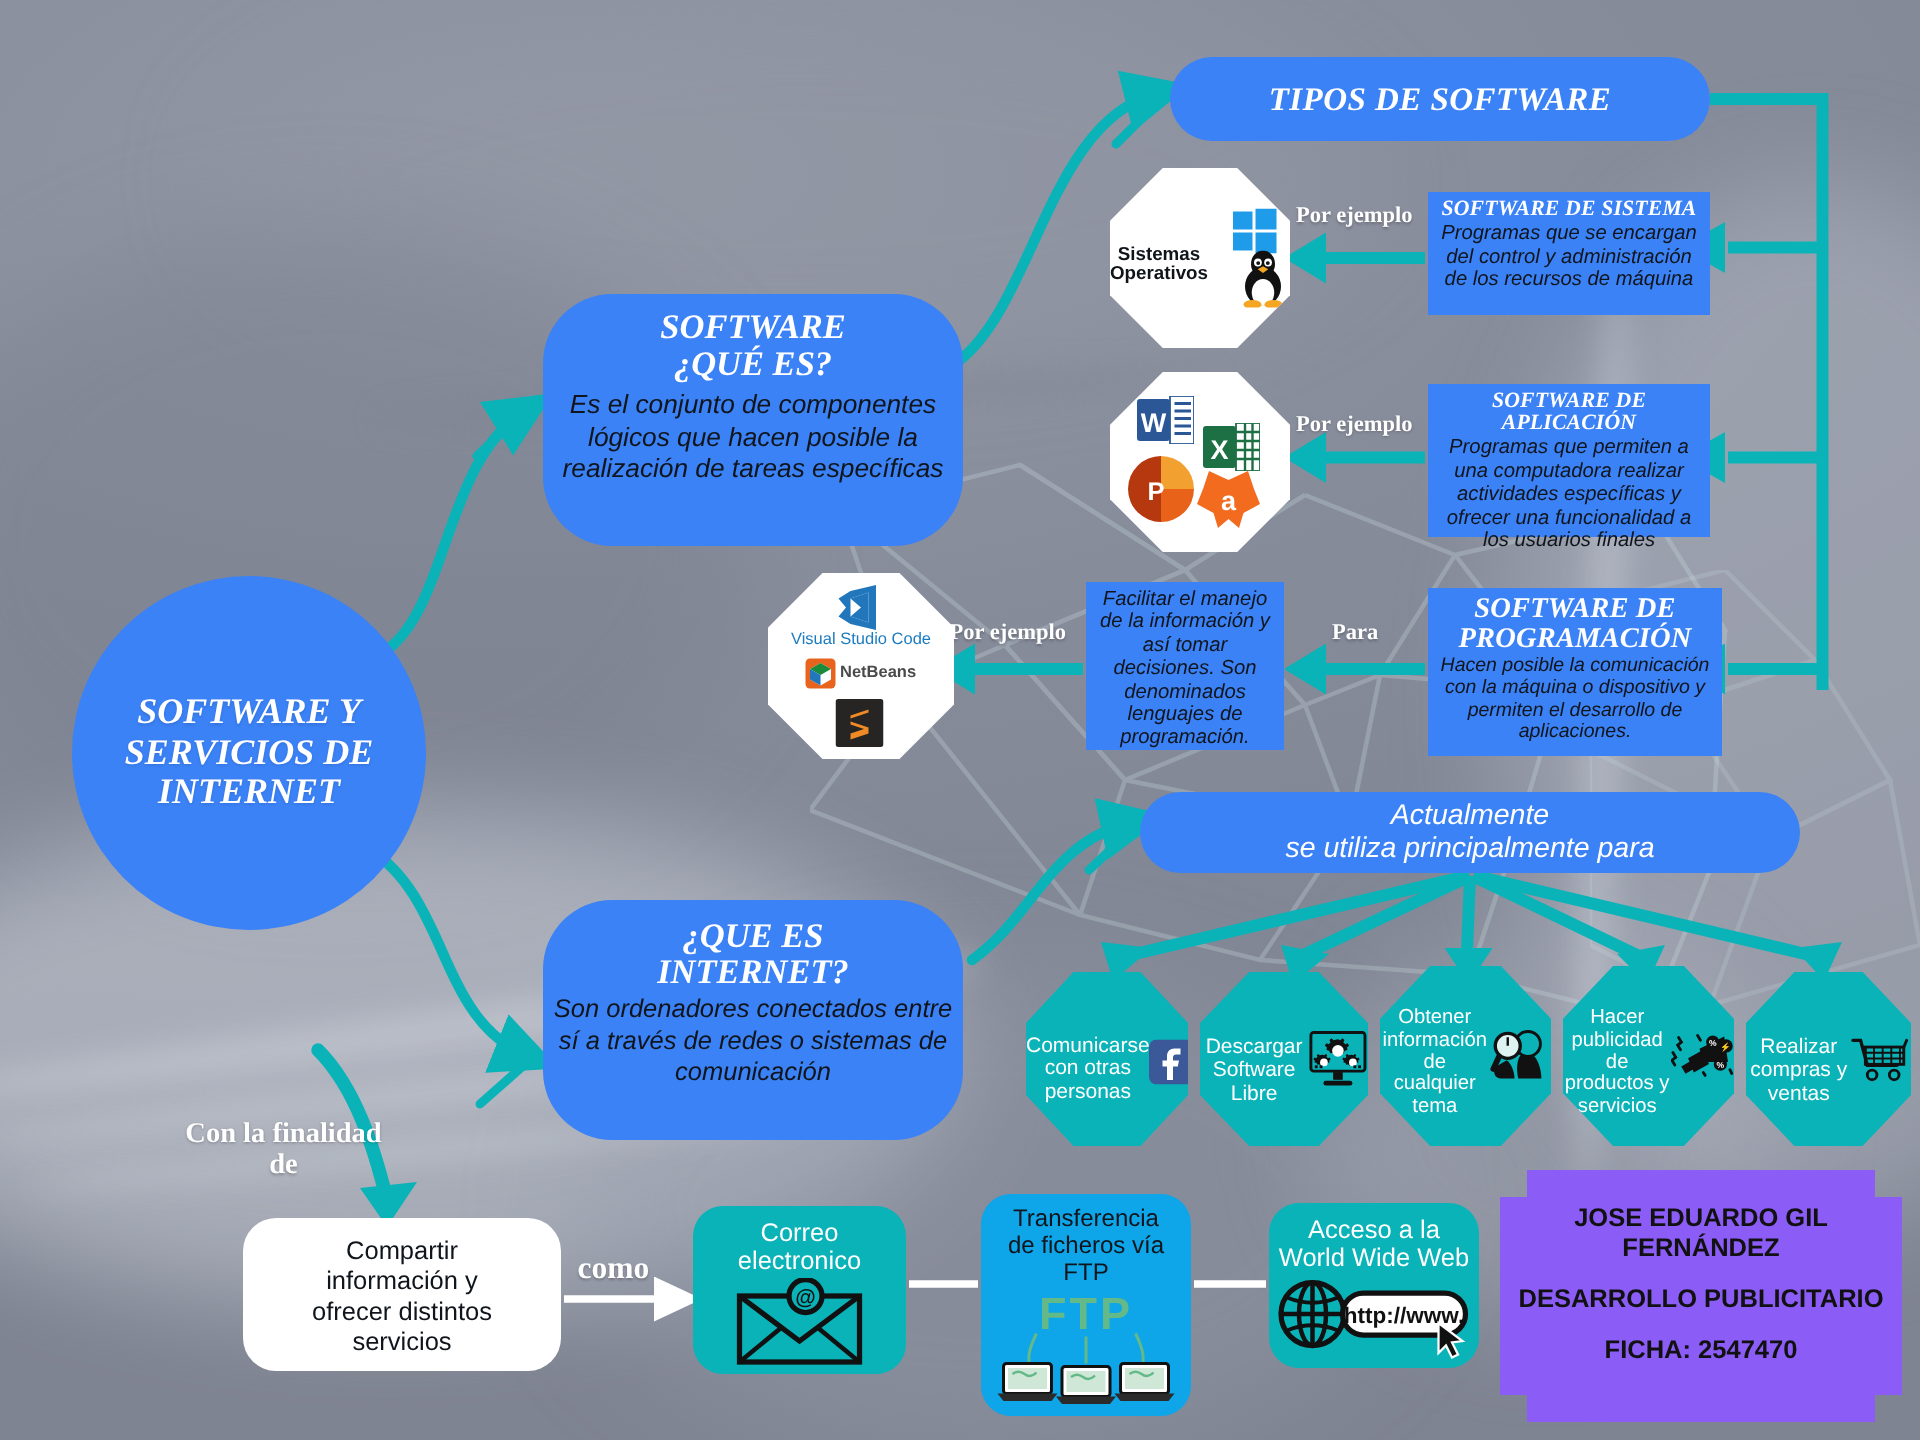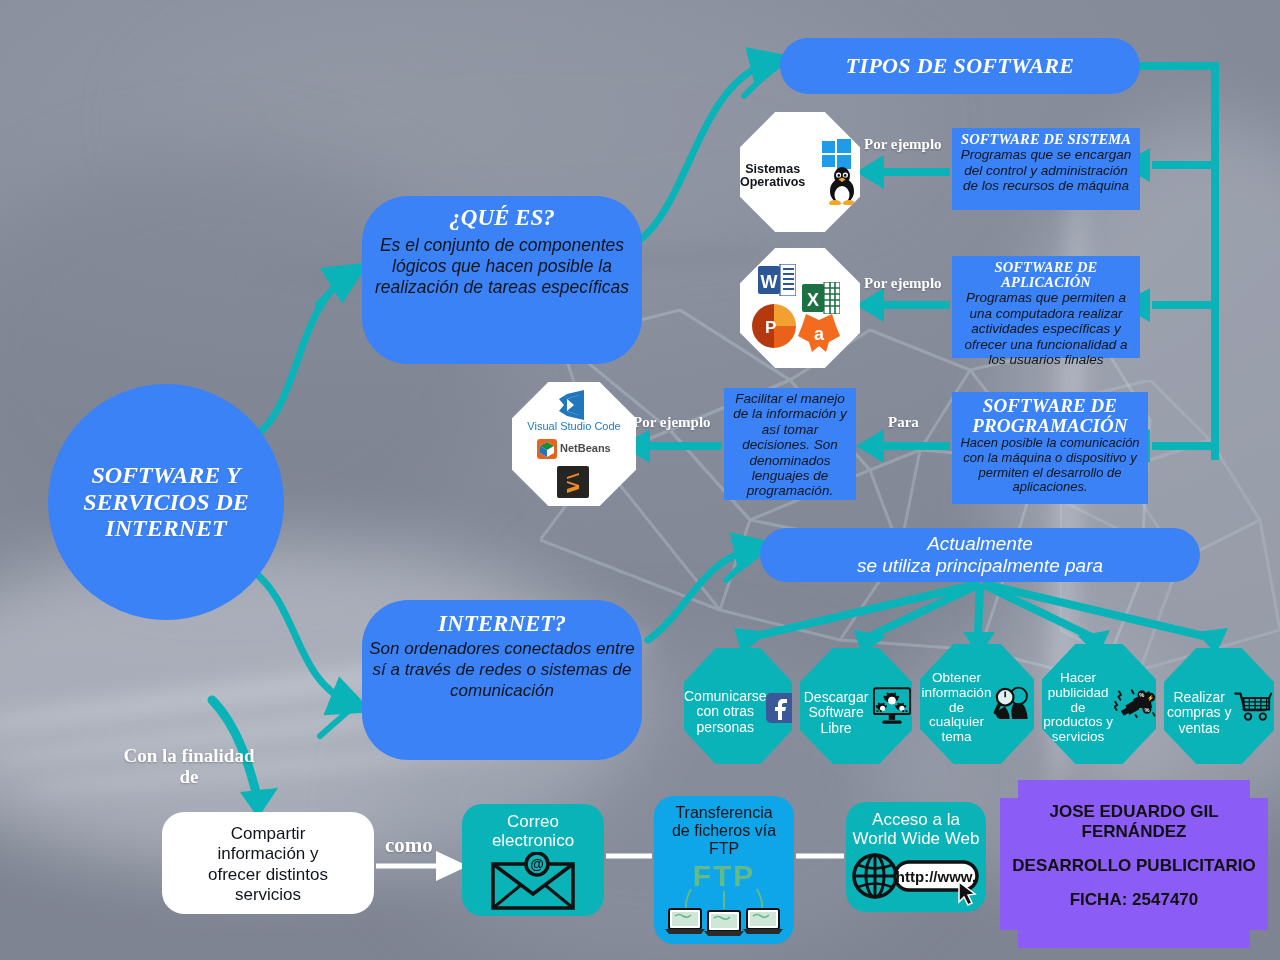--- a/index.html
+++ b/index.html
@@ -313,27 +313,29 @@
     <path d="M796 856 L844 856"></path>
   </g>
 </svg>
 
 <div class="node teal" id="tipos-software">
   <span class="t">TIPOS DE SOFTWARE</span>
 </div>
 
 <div class="node teal" id="software-que-es">
   <div class="h">
+    <div>SOFTWARE</div>
     <div>¿QUÉ ES?</div>
   </div>
   <div class="b">Es el conjunto de componentes lógicos que hacen posible la realización de tareas específicas</div>
 </div>
 
 <div class="node teal" id="que-es-internet">
   <div class="h">
+    <div>¿QUE ES</div>
     <div>INTERNET?</div>
   </div>
   <div class="b">Son ordenadores conectados entre sí a través de redes o sistemas de comunicación</div>
 </div>
 
 <div class="node teal" id="main-circle">
   <div class="t">SOFTWARE Y SERVICIOS DE INTERNET</div>
 </div>
 
 <div class="node teal desc-box" id="sw-sistema">

